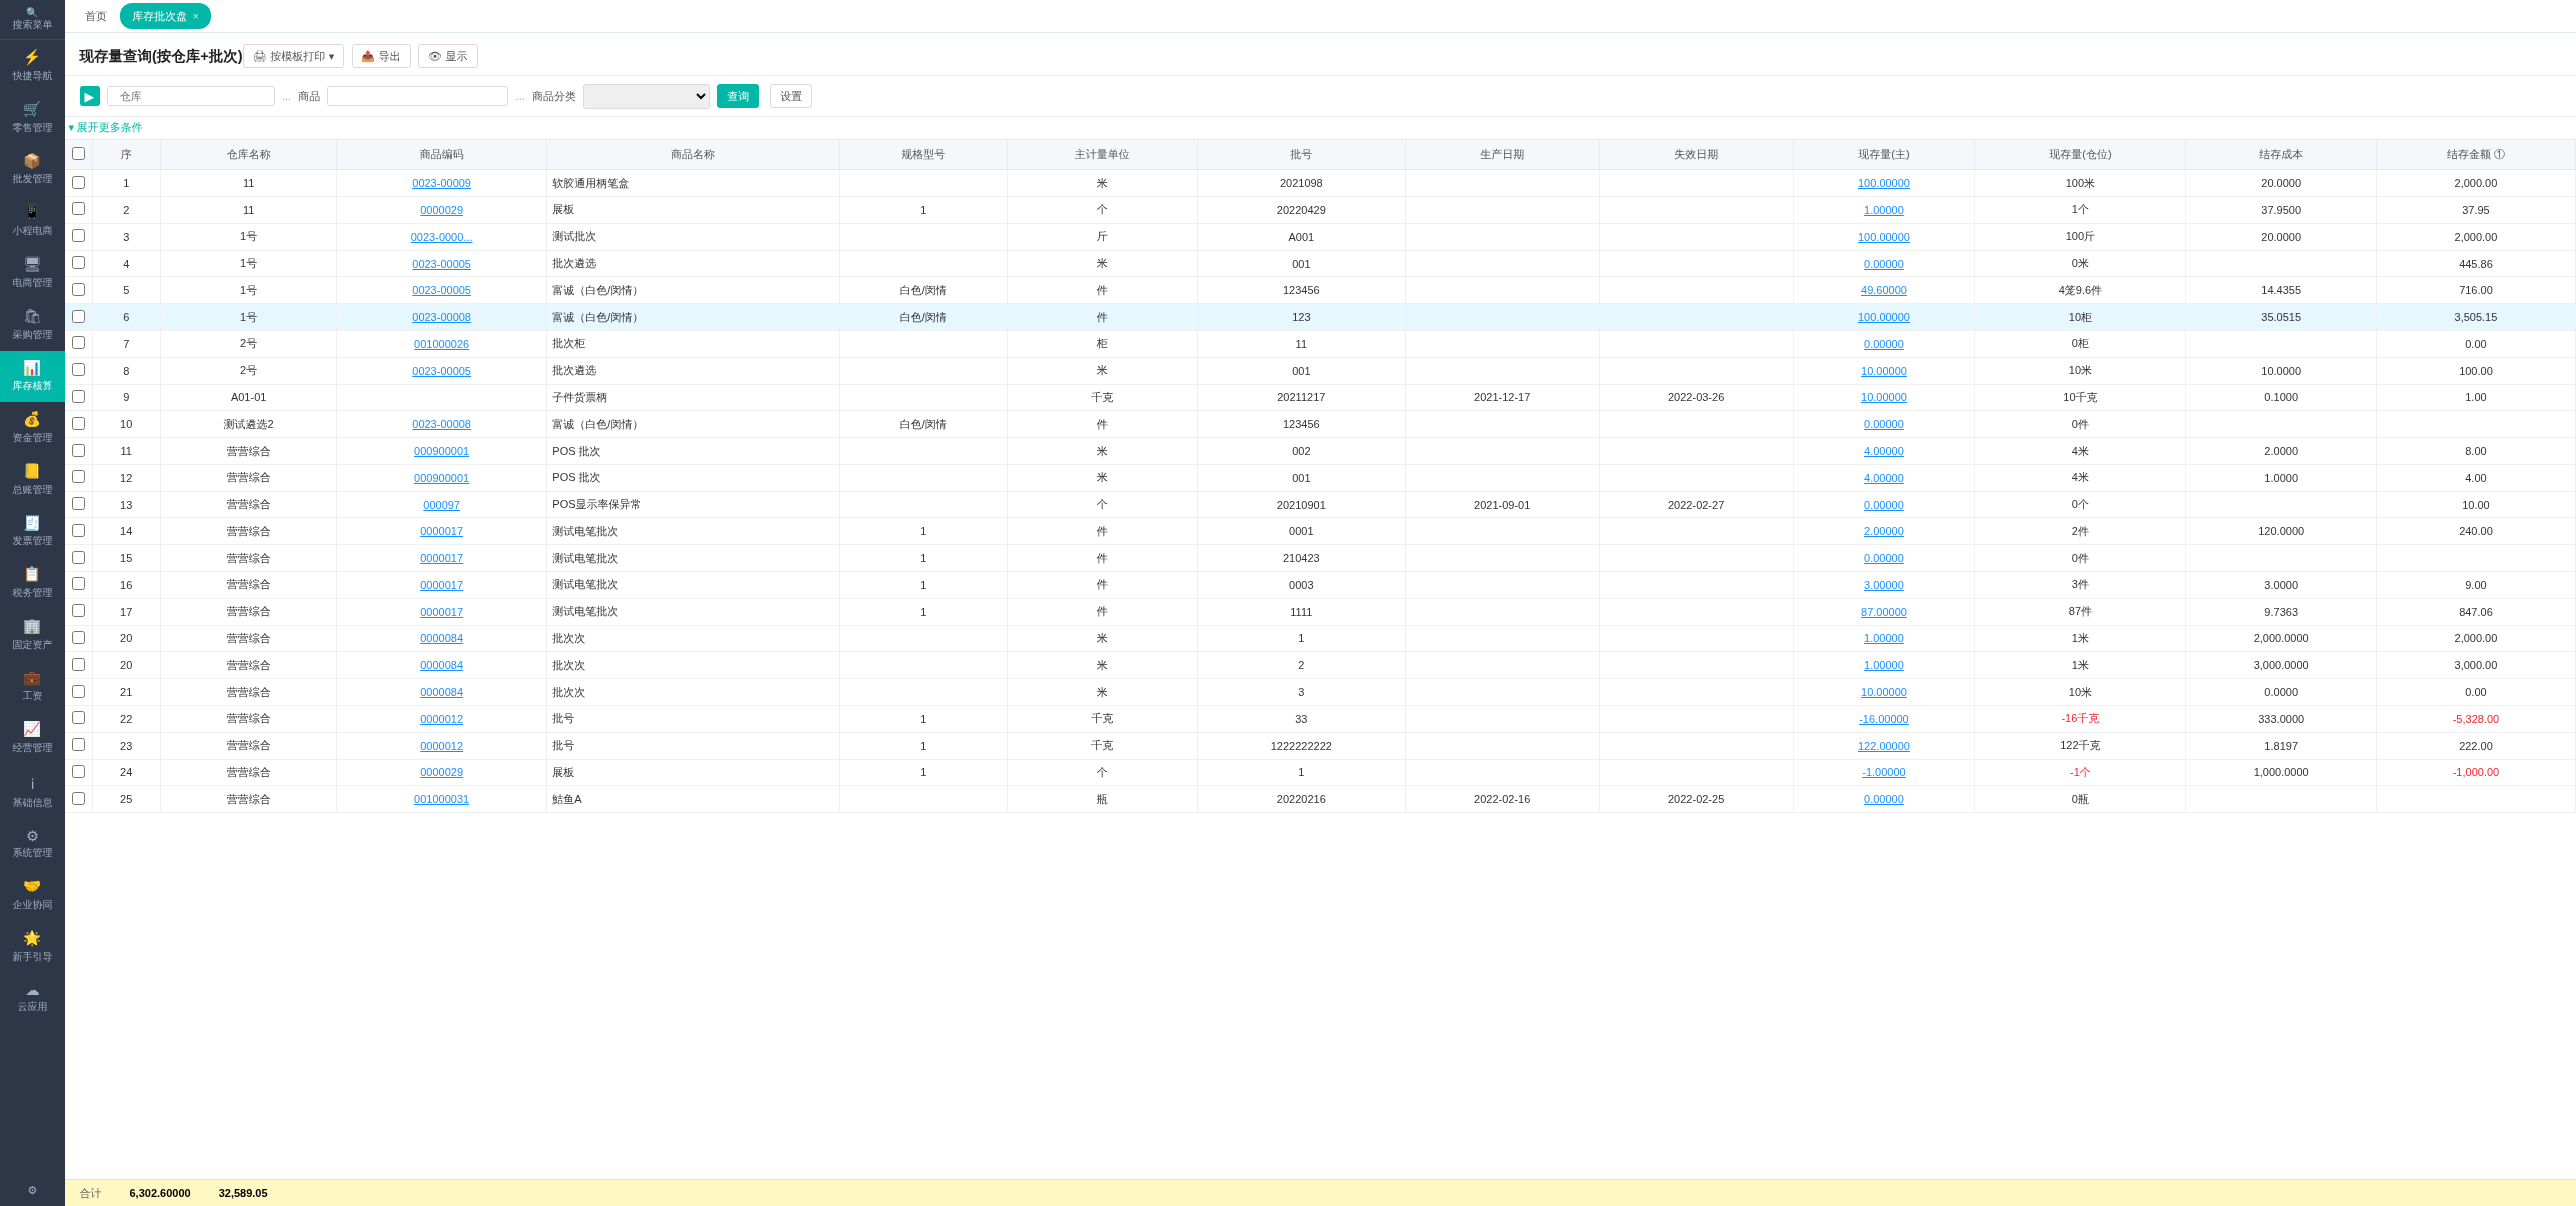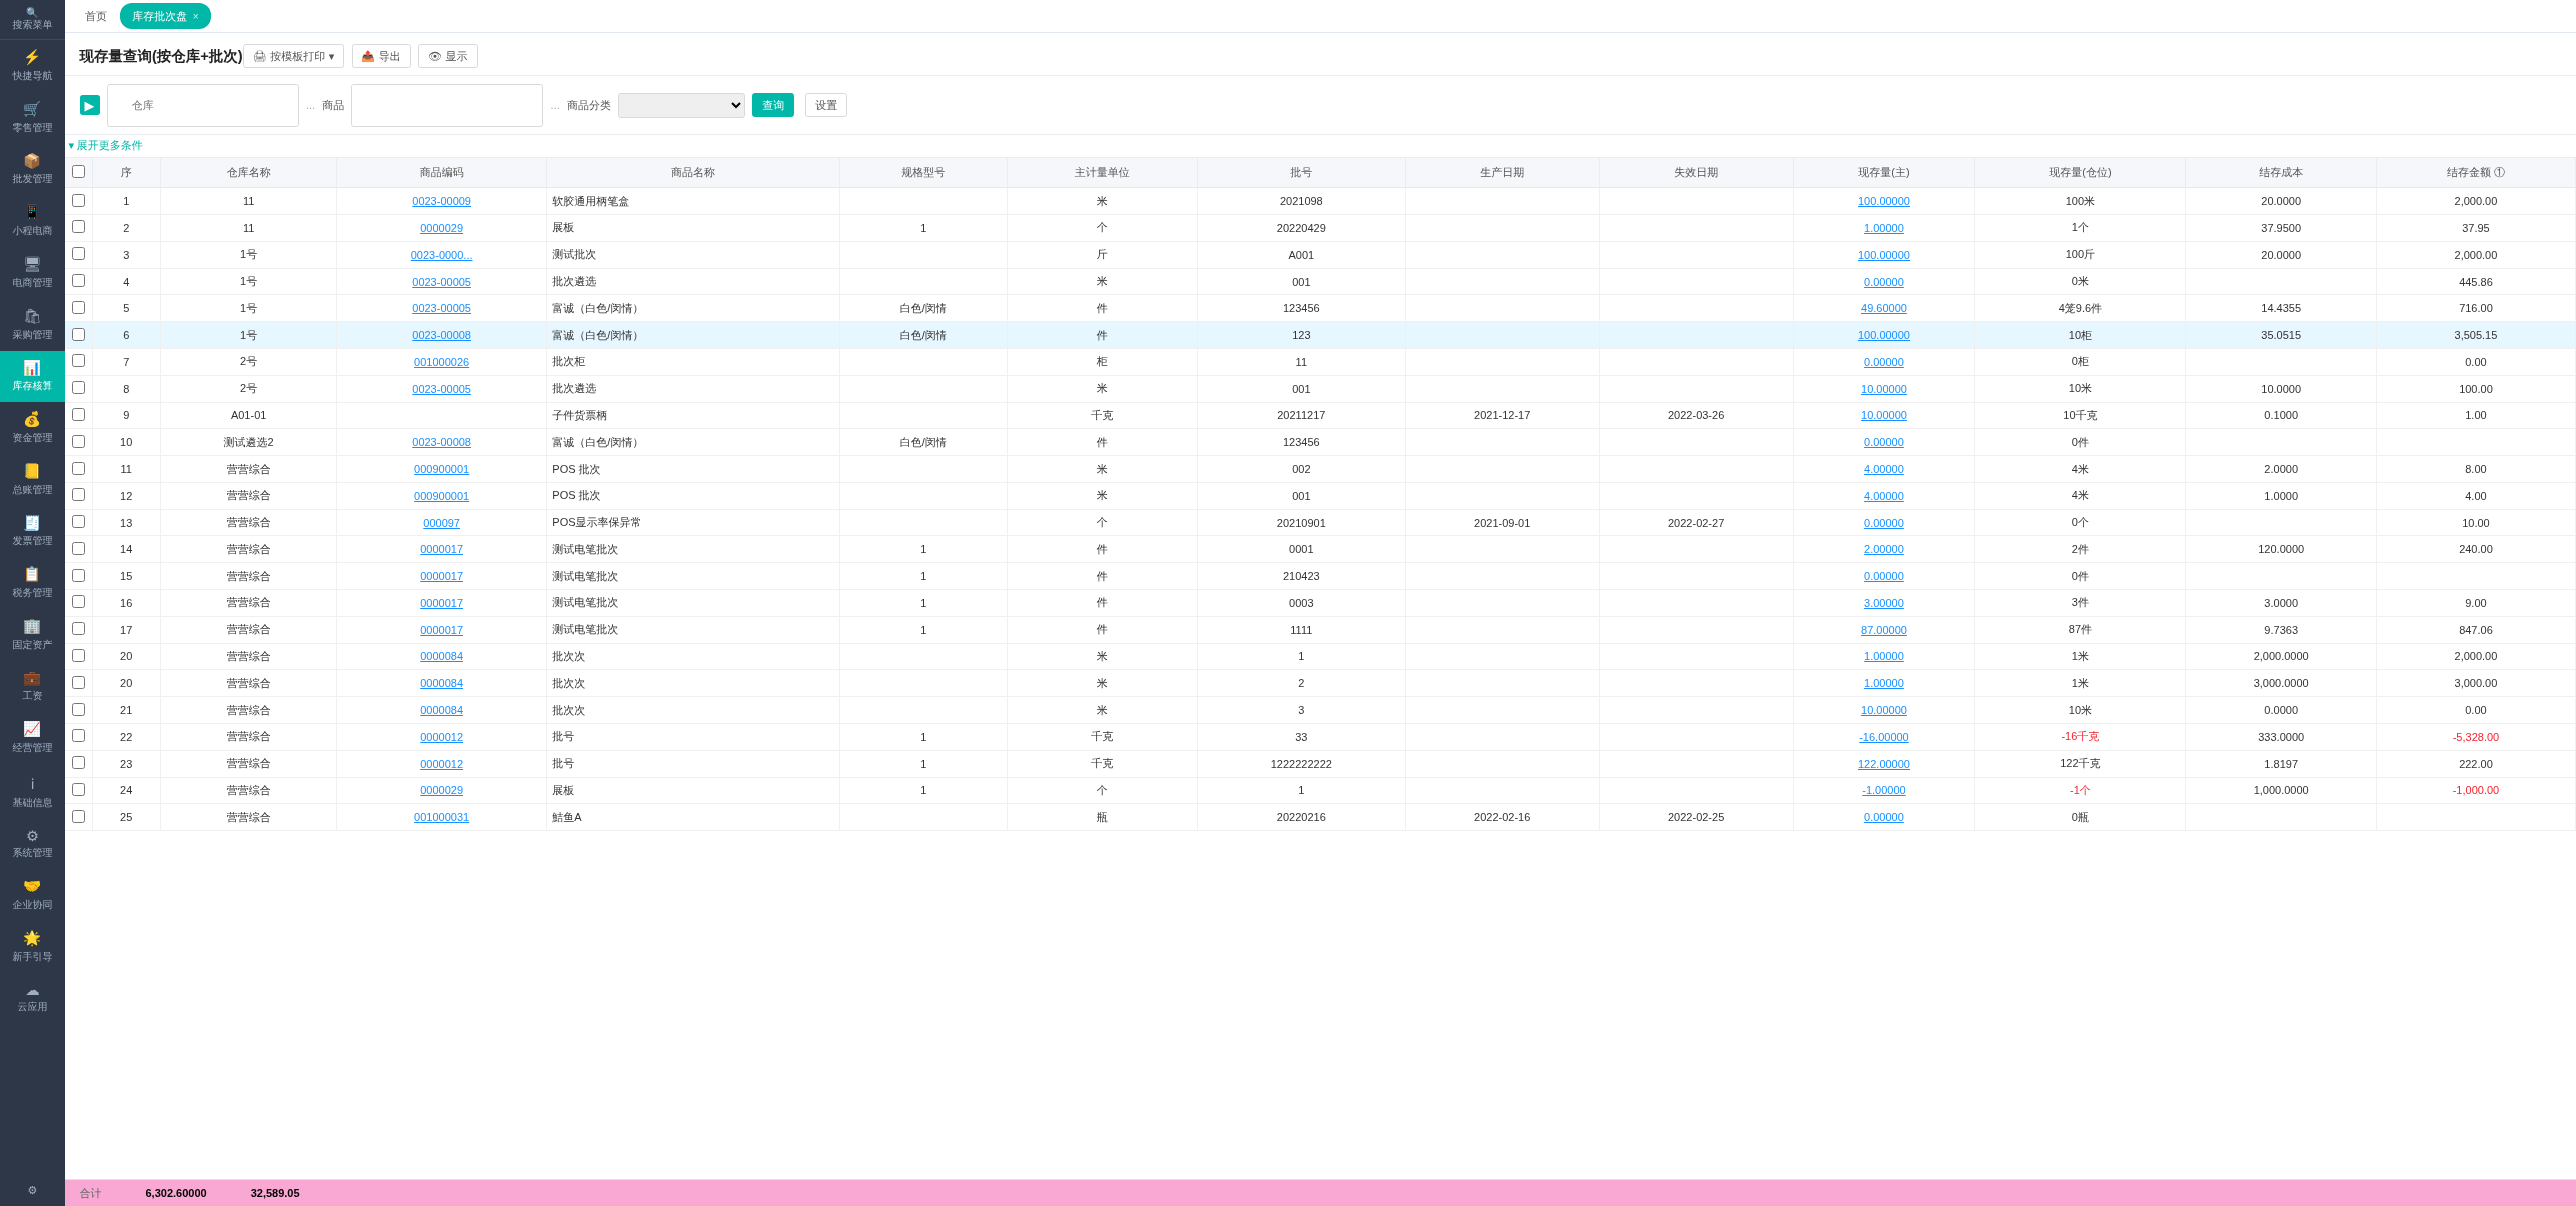--- a/index.html
+++ b/index.html
@@ -145,24 +145,24 @@
       color: #fff;
       border: none;
       border-radius: 2.7px;
       cursor: pointer;
       font-size: 12.7px;
       display: flex;
       align-items: center;
       justify-content: center;
     }
     .filter-input {
-      height: 43px;
+      height: 20px;
       border: 0.9px solid #d9d9d9;
       border-radius: 2.7px;
-      padding: 0 24px;
+      padding: 0 12px;
       font-size: 11px;
       outline: none;
       min-width: 109px;
     }
     .filter-label {
       font-size: 11px;
       color: #555;
     }
     .filter-dots {
       color: #aaa;
@@ -227,25 +227,25 @@
     .td-link {
       color: #1890ff;
       cursor: pointer;
       text-decoration: underline;
     }
     .td-red { color: #f5222d; }
     .td-left { text-align: left; margin-top: 20px; }
 
     
     .table-footer {
-      background: #f9a8d4;
+      background: #fef9c3;
       border-top: 1.8px solid #ffe58f;
       display: flex;
       padding: 5.4px 14.5px;
-      gap: 44px;
+      gap: 28px;
       font-size: 11px;
       flex-shrink: 0;
     }
     .footer-item {
       display: flex;
       align-items: center;
       gap: 5.4px;
       font-weight: bold;
     }
     .footer-label { color: #666; font-weight: normal; }

